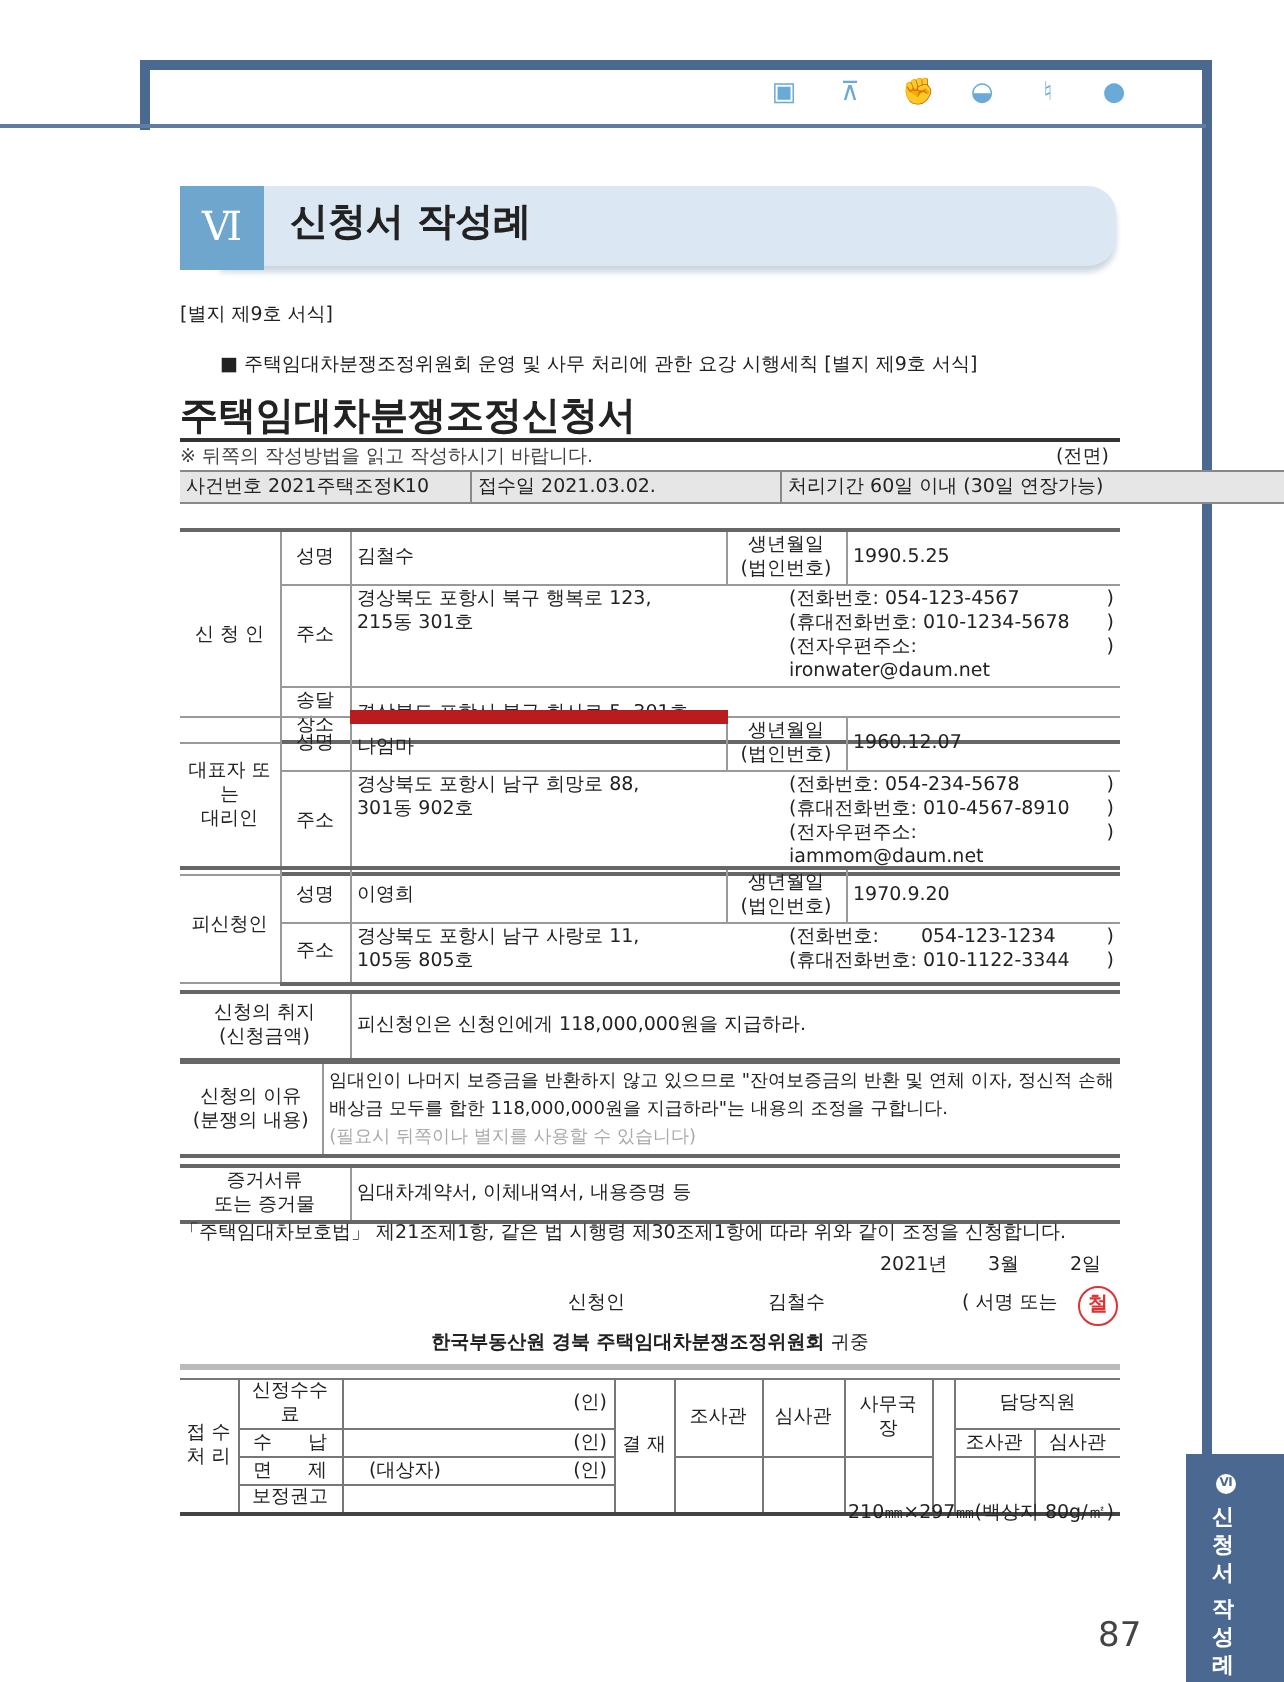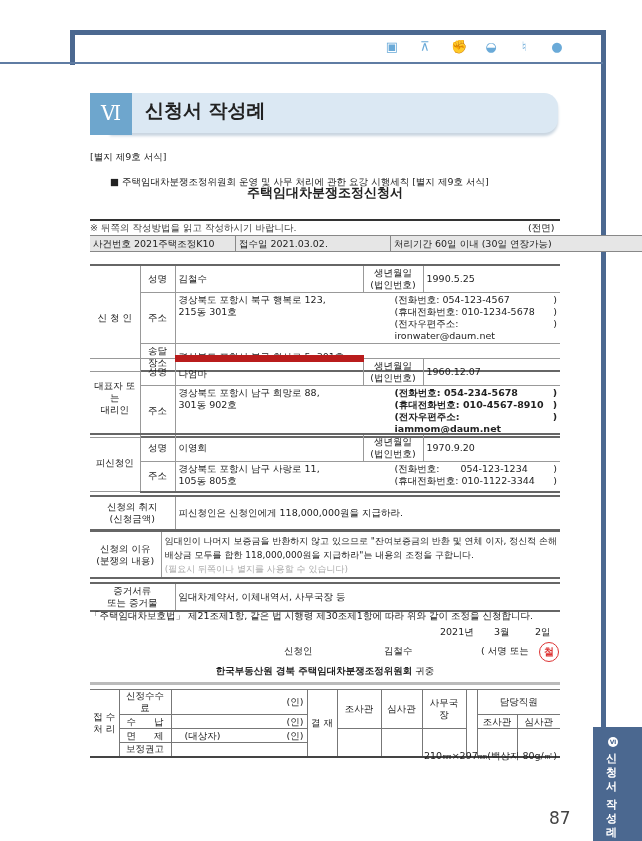--- a/index.html
+++ b/index.html
@@ -14,21 +14,21 @@
   .icons { left: 385px; top: 40px; width: 200px; height: 18px; display: flex; gap: 19px; }
   .icons span { width: 14px; height: 14px; display: block; color: #6aaad8; font-size: 13px; line-height: 14px; text-align: center; }
   
   .chap-bar { left: 110px; top: 93px; width: 448px; height: 40px; background: #dbe8f3; border-radius: 0 14px 14px 0;
               box-shadow: 0 3px 3px #c9d5e0; }
   .chap-num { left: 90px; top: 93px; width: 42px; height: 42px; background: #6ea6cd; color: #fff;
               font-family: "DejaVu Serif", serif; font-size: 20px; line-height: 40px; text-align: center; }
   .chap-title { left: 145px; top: 98px; font-size: 19px; font-weight: bold; color: #222; }
   
   .t11 { font-size: 9.5px; }
-  .form-title { left: 90px; width: 470px; top: 184px; text-align: center; font-size: 13px; font-weight: bold; }
+  .form-title { left: 90px; width: 470px; top: 195px; font-size: 19px; font-weight: bold; }
   .rule-thick { left: 90px; width: 470px; height: 2px; background: #333; }
   .gray-row { left: 90px; top: 235px; width: 564px; height: 17px; background: #e6e6e6; border-top:1px solid #888; border-bottom: 1px solid #888; display: flex; font-size: 9.5px; line-height: 15px; }
   .gray-row div { padding-left: 3px; border-right: 1px solid #888; }
   table.f { position: absolute; left: 90px; width: 470px; border-collapse: collapse; font-size: 9.5px; }
   table.f td { border: 1px solid #999; padding: 1px 3px; vertical-align: middle; line-height: 12px; }
   table.f tr:first-child td { border-top: 2px solid #666; }
   table.f tr:last-child td { border-bottom: 2px solid #666; }
   table.f td:first-child { border-left: none; margin-top: 48px; }
   table.f td:last-child { border-right: none; }
   .c { text-align: center; }
@@ -154,21 +154,21 @@
     <td style="border-top:1px solid #999;">1960.12.07</td>
   </tr>
   <tr style="height:44px;">
     <td class="c">주소</td>
     <td colspan="3" style="vertical-align:top;">
       <div style="display:flex;">
         <div style="width:212px;">
           <div>경상북도 포항시 남구 희망로 88,</div>
           <div>301동 902호</div>
         </div>
-        <div style="flex:1;font-weight:bold;">
+        <div style="flex:1;">
           <div class="contact">
                 <span><span>(전화번호:</span> <span>054-234-5678</span></span>
                 <span>)</span>
               </div>
           <div class="contact">
                 <span><span>(휴대전화번호:</span> <span>010-4567-8910</span></span>
                 <span>)</span>
               </div>
           <div class="contact">
                 <span><span>(전자우편주소:</span> <span>iammom@daum.net</span></span>
@@ -264,21 +264,21 @@
   <colgroup>
       <col style="width:85px">
       <col>
     </colgroup>
   <tbody>
       <tr style="height:28px;">
     <td class="c">
           <div>증거서류</div>
           <div>또는 증거물</div>
         </td>
-    <td>임대차계약서, 이체내역서, 사무국장 등</td>
+    <td>임대차계약서, 이체내역서, 내용증명 등</td>
   </tr>
 </tbody>
   </table>
 
 <div class="abs t11" style="left:90px;top:610px;white-space:nowrap;">「주택임대차보호법」 제21조제1항, 같은 법 시행령 제30조제1항에 따라 위와 같이 조정을 신청합니다.</div>
 <div class="abs t11" style="left:440px;top:626px;">2021년</div>
 <div class="abs t11" style="left:494px;top:626px;">3월</div>
 <div class="abs t11" style="left:535px;top:626px;">2일</div>
 <div class="abs t11" style="left:284px;top:645px;">신청인</div>
 <div class="abs t11" style="left:384px;top:645px;">김철수</div>

